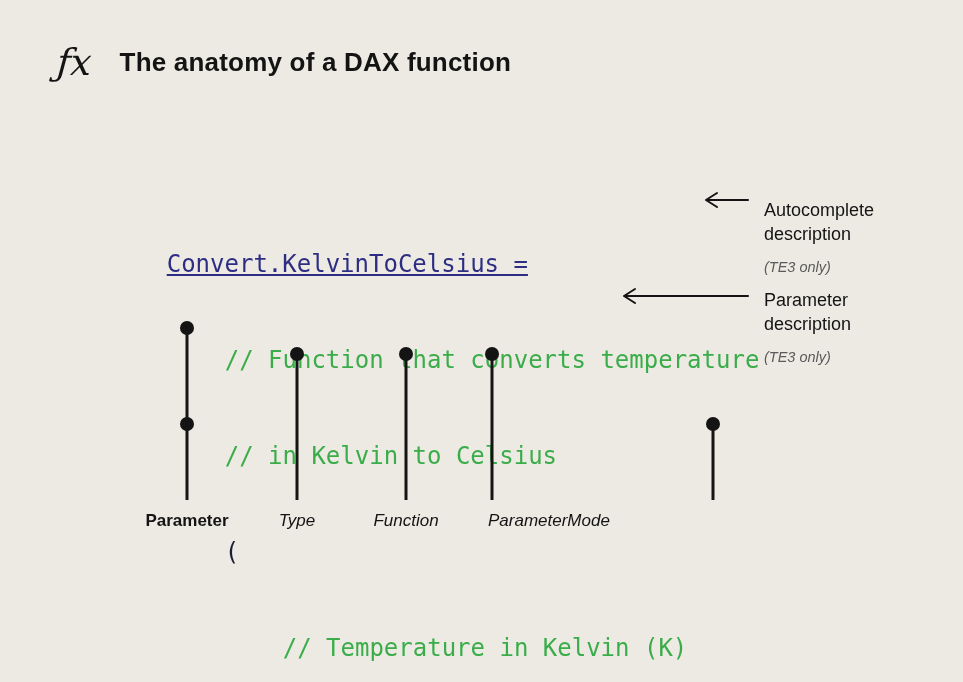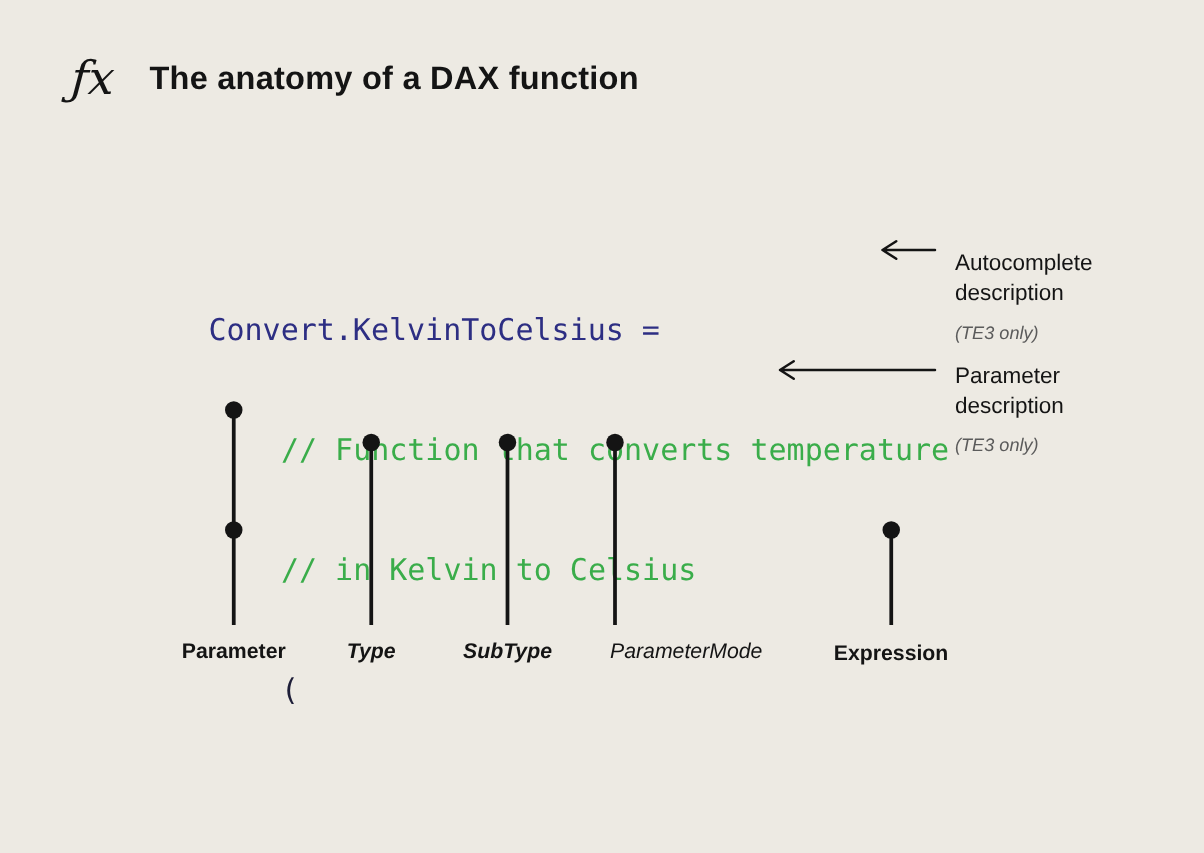--- a/index.html
+++ b/index.html
@@ -25,39 +25,39 @@
   
   .code {
     position:absolute; left:80px; top:152px;
     font-family:"DejaVu Sans Mono", monospace;
     font-size:24px; line-height:32px;
     white-space:pre;
   }
   .code-line { height:32px; }
   .ind1 { padding-left:58px; }
   .ind2 { padding-left:116px; }
-  .tok-navy   { color:var(--navy,#2D2E83); }
+  .tok-navy   { color:var(--navy,#2D2E83);text-decoration:underline; }
   .tok-green  { color:var(--green,#3AAD4A); }
   .tok-dark   { color:var(--dark,#1E1E38); }
 
   
   .overlay { position:absolute; left:0; top:0; pointer-events:none; }
   .connector line { stroke:var(--ink,#141414); stroke-width:3; }
   .connector circle { fill:var(--ink,#141414); }
   .arrow path { stroke:var(--ink,#141414); stroke-width:2; fill:none; stroke-linecap:round; stroke-linejoin:round; }
 
   
   .note { position:absolute; left:764px; font-size:18px; line-height:24px; }
   .note-1 { top:164px;margin-top:34px; }
   .note-2 { top:288px; }
   .note-sub { margin-top:9px; font-size:14.5px; color:var(--muted,#5B5B5B);font-style:italic; }
 
   
   .callout-label { position:absolute; top:511px; font-size:17px; white-space:nowrap; }
-  .centered { transform:translateX(-50%);font-weight:bold; }
+  .centered { transform:translateX(-50%); }
   .bold { font-weight:700; }
   .italic { font-style:italic; }
   .expression-label { position:absolute; top:511px; font-size:17px; line-height:24px; white-space:nowrap; }
 </style>
 </head>
 <body>
 
 <div class="canvas">
 
   <div class="header">
@@ -70,20 +70,23 @@
       <span class="tok-navy">Convert.KelvinToCelsius =</span>
     </div>
     <div class="code-line ind1">
       <span class="tok-green">// Function that converts temperature</span>
     </div>
     <div class="code-line ind1">
       <span class="tok-green">// in Kelvin to Celsius</span>
     </div>
     <div class="code-line ind1">
       <span class="tok-dark">(</span>
+    </div>
+    <div class="code-line ind2">
+      <span class="tok-green">// Temperature in Kelvin (K)</span>
     </div>
     
     
     
     
   </div>
 
   <svg class="overlay" width="963" height="682" viewBox="0 0 963 682">
     <g class="connector">
       <line x1="187" y1="328" x2="187" y2="500"></line>
@@ -120,19 +123,18 @@
     <div class="note-sub">(TE3 only)</div>
   </div>
   <div class="note note-2">
     <div>Parameter</div>
     <div>description</div>
     <div class="note-sub">(TE3 only)</div>
   </div>
 
   <div class="callout-label bold centered" style="left:187px">Parameter</div>
   <div class="callout-label italic centered" style="left:297px">Type</div>
-  <div class="callout-label italic centered" style="left:406px">SubType</div>
+  <div class="callout-label italic centered" style="left:406px">Function</div>
   <div class="callout-label italic" style="left:488px">ParameterMode</div>
   <div class="expression-label" style="left:667px">
-    <div class="bold">Expression</div>
   </div>
 
 </div>
 
 </body></html>

